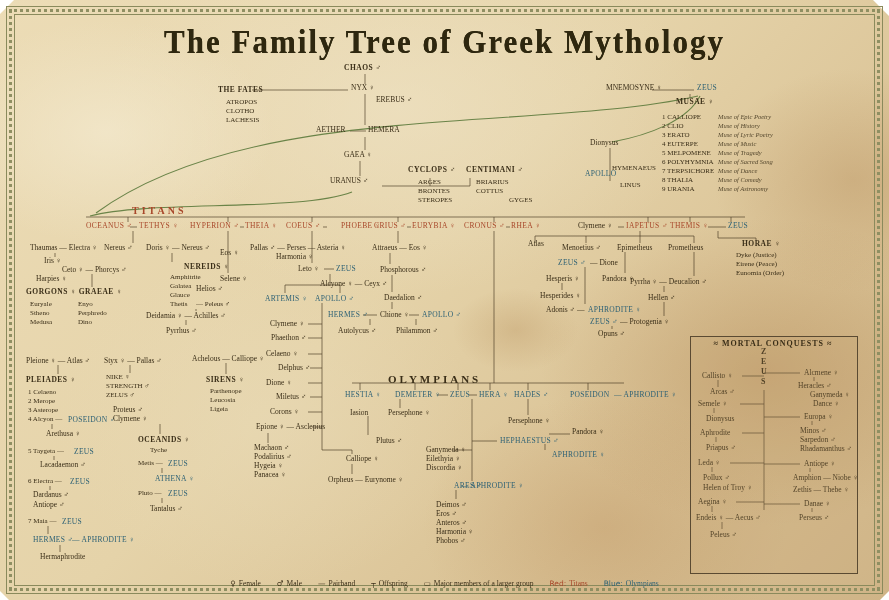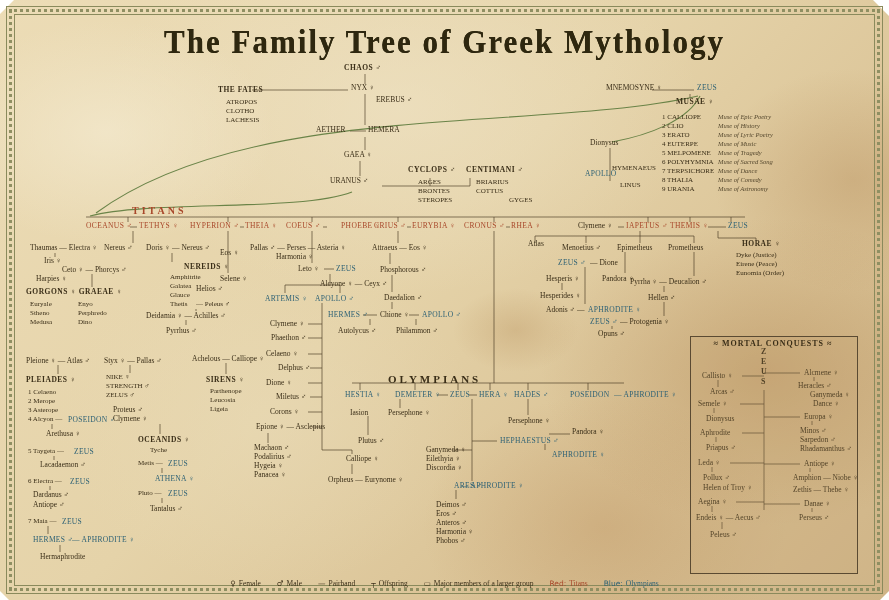--- a/index.html
+++ b/index.html
@@ -370,21 +370,21 @@
       <div class="nd H" style="left: 388px; top: 374px;">OLYMPIANS</div>
       <div class="nd o" style="left: 345px; top: 391px;">HESTIA ♀</div>
       <div class="nd o" style="left: 395px; top: 391px;">DEMETER ♀</div>
       <div class="nd o" style="left: 450px; top: 391px;">ZEUS</div>
       <div class="nd o" style="left: 479px; top: 391px;">HERA ♀</div>
       <div class="nd o" style="left: 514px; top: 391px;">HADES ♂</div>
       <div class="nd o" style="left: 570px; top: 391px;">POSEIDON</div>
       <div class="nd o" style="left: 614px; top: 391px;">— APHRODITE ♀</div>
       <div class="nd n" style="left: 350px; top: 409px;">Iasion</div>
       <div class="nd n" style="left: 388px; top: 409px;">Persephone ♀</div>
-      <div class="nd n" style="left: 358px; top: 437px; text-align: right;">Plutus ♂</div>
+      <div class="nd n" style="left: 376px; top: 437px; text-align: right;">Plutus ♂</div>
       <div class="nd n" style="left: 508px; top: 417px;">Persephone ♀</div>
       <div class="nd n" style="left: 572px; top: 428px;">Pandora ♀</div>
       <div class="nd o" style="left: 500px; top: 437px;">HEPHAESTUS ♂</div>
       <div class="nd o" style="left: 552px; top: 451px;">APHRODITE ♀</div>
       <div class="nd n" style="left: 426px; top: 446px;">Ganymeda ♀</div>
       <div class="nd n" style="left: 426px; top: 455px;">Eilethyia ♀</div>
       <div class="nd n" style="left: 426px; top: 464px;">Discordia ♀</div>
       <div class="nd o" style="left: 430px; top: 482px; margin-left: 24px;">ARES ♂</div>
       <div class="nd o" style="left: 461px; top: 482px;">— APHRODITE ♀</div>
       <div class="nd n" style="left: 436px; top: 501px;">Deimos ♂</div>

